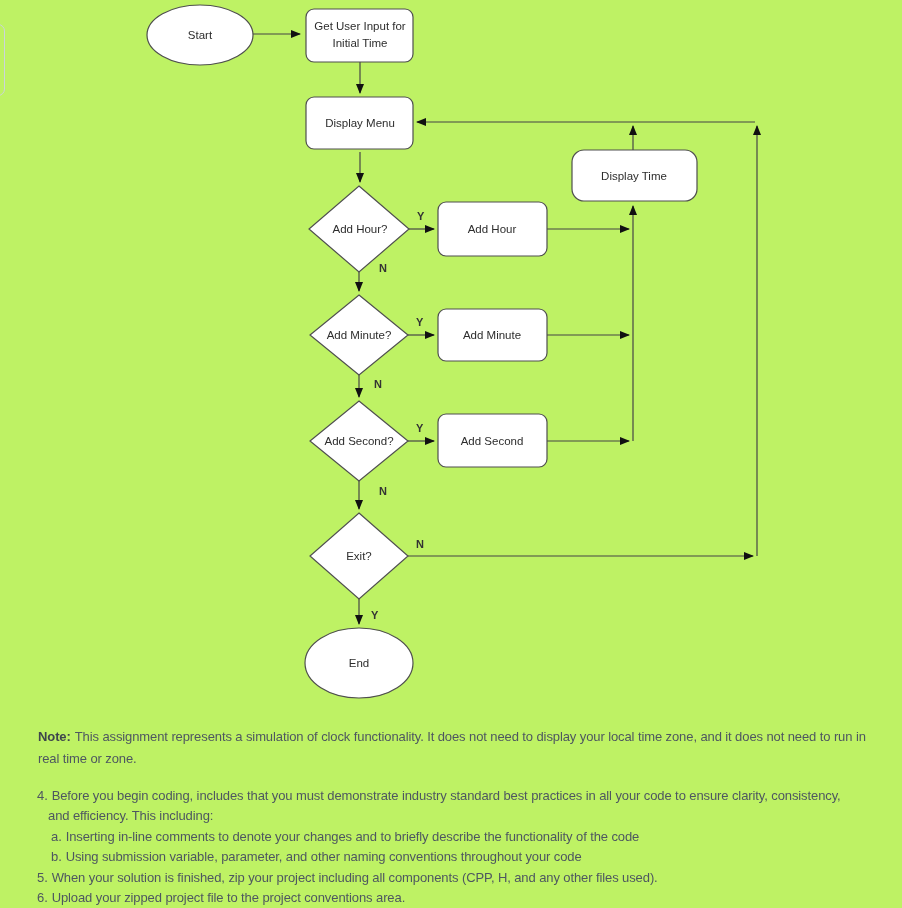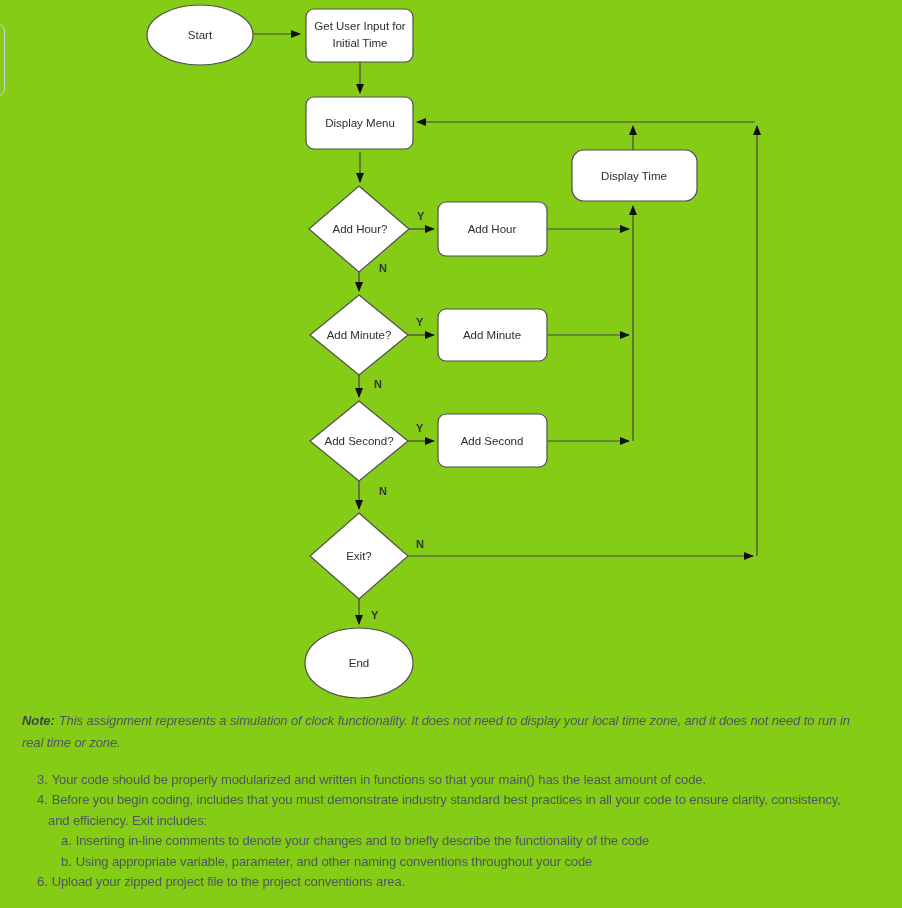--- a/index.html
+++ b/index.html
@@ -1,44 +1,44 @@
 <!DOCTYPE html>
 <html><head>
 <meta charset="utf-8">
 <style>
   html,body{margin:0;padding:0;background:#ffffff;}
   .page{
     position:relative;
     width:902px;height:908px;
-    background:#84cc16;
+    background:#bef264;
     font-family:"Liberation Sans",sans-serif;
     overflow:hidden;
   }
   .edge-fragment{
     position:absolute;left:-9px;top:24px;width:12px;height:70px;
     border:1.5px solid #ccd4db;border-radius:8px;background:transparent;
   }
   svg.flow{position:absolute;left:0;top:0;}
   svg.flow .shape{fill:#ffffff;stroke:#4f4f4f;stroke-width:1.2;}
   svg.flow .conn{stroke:#454545;stroke-width:1.2;fill:none;}
   svg.flow text{
     font-family:"Liberation Sans",sans-serif;
     font-size:11.5px;fill:#2d2d2d;
   }
   svg.flow text.node{text-anchor:middle;}
   svg.flow text.branch{font-size:11px;font-weight:600;fill:#333333;}
   .notes{
     position:absolute;left:22px;top:710px;width:868px;
     color:#4e5760;font-size:13px;letter-spacing:-0.1px;
   }
-  .note{margin:0;line-height:22px;white-space:nowrap;font-style:italic;}
+  .note{margin:16px;line-height:22px;white-space:nowrap;}
   .note .note-label{font-weight:bold;color:#3f464c;margin-right:4px;}
   .list{margin-top:16px;margin-left:15px;width:852px;}
   .item{line-height:20.4px;padding-left:11px;text-indent:-11px;}
-  .item.sub{margin-left:24px;}
+  .item.sub{margin-left:14px;}
   .item .marker{margin-right:4px;}
 </style>
 </head>
 <body>
 
 <div class="page">
 
   <div class="edge-fragment"></div>
 
   <svg class="flow" width="902" height="710" viewBox="0 0 902 710">
@@ -107,31 +107,31 @@
   </svg>
 
   <div class="notes">
     <p class="note">
       <span class="note-label">Note:</span><span>This assignment represents a simulation of clock functionality. It does not need to display your local time zone, and it does not need to run in</span><br>
       <span>real time or zone.</span>
     </p>
 
     <div class="list">
       <div class="item">
-        <span class="marker">3.</span><span>Your code should be properly modularized and written in functions so that your main() has the least amount of code.</span>
-      </div>
-      <div class="item">
         <span class="marker">4.</span><span>Before you begin coding, includes that you must demonstrate industry standard best practices in all your code to ensure clarity, consistency,</span><br>
-        <span>and efficiency. Exit includes:</span>
+        <span>and efficiency. This including:</span>
       </div>
       <div class="item sub">
         <span class="marker">a.</span><span>Inserting in-line comments to denote your changes and to briefly describe the functionality of the code</span>
       </div>
       <div class="item sub">
-        <span class="marker">b.</span><span>Using appropriate variable, parameter, and other naming conventions throughout your code</span>
+        <span class="marker">b.</span><span>Using submission variable, parameter, and other naming conventions throughout your code</span>
+      </div>
+      <div class="item">
+        <span class="marker">5.</span><span>When your solution is finished, zip your project including all components (CPP, H, and any other files used).</span>
       </div>
       <div class="item">
         <span class="marker">6.</span><span>Upload your zipped project file to the project conventions area.</span>
       </div>
     </div>
   </div>
 
 </div>
 
 </body></html>

